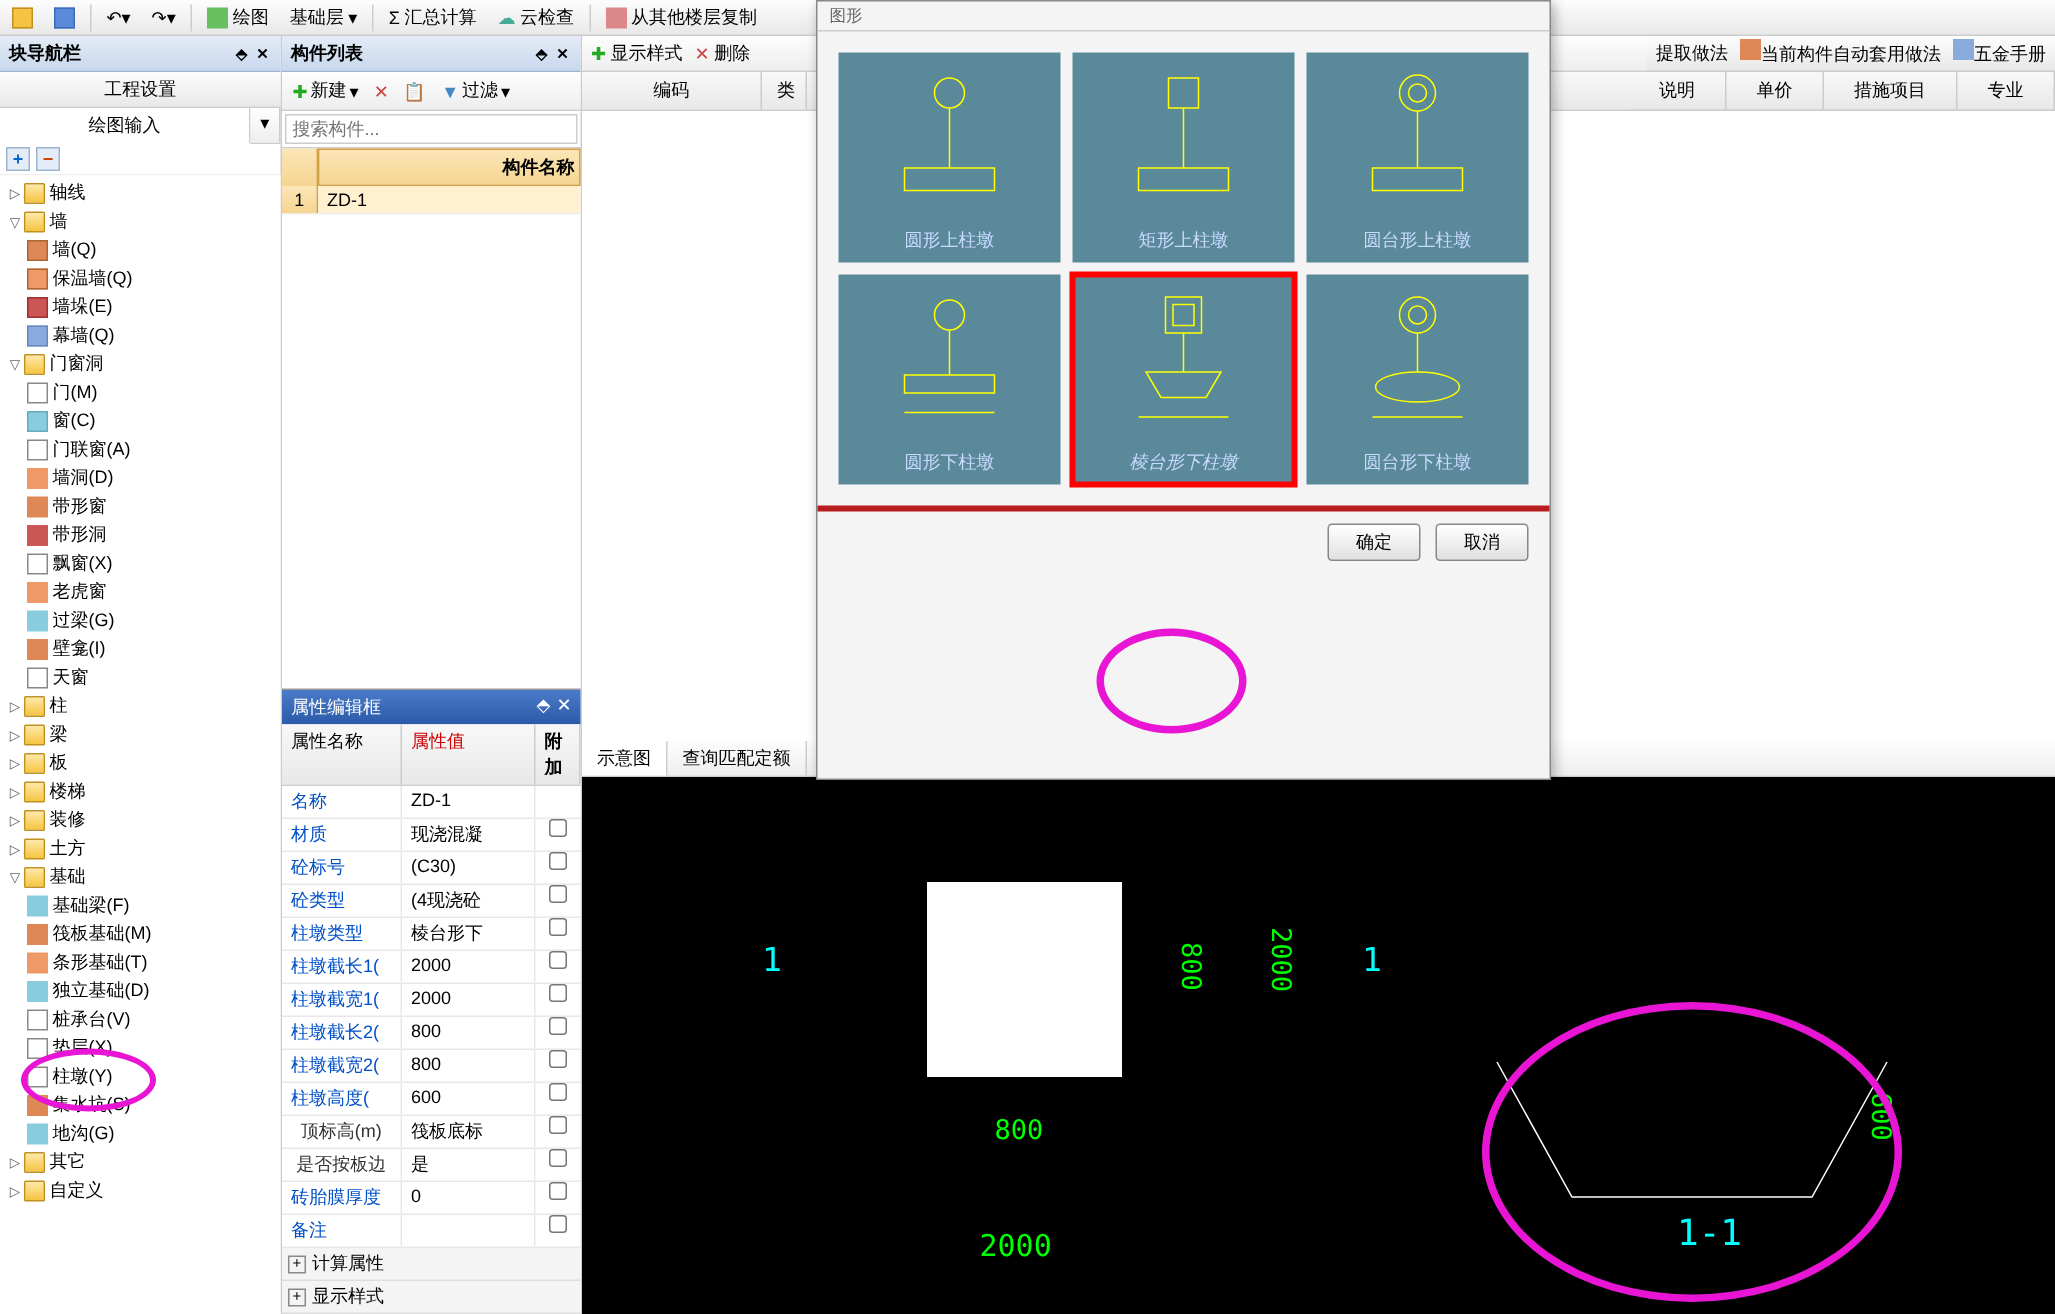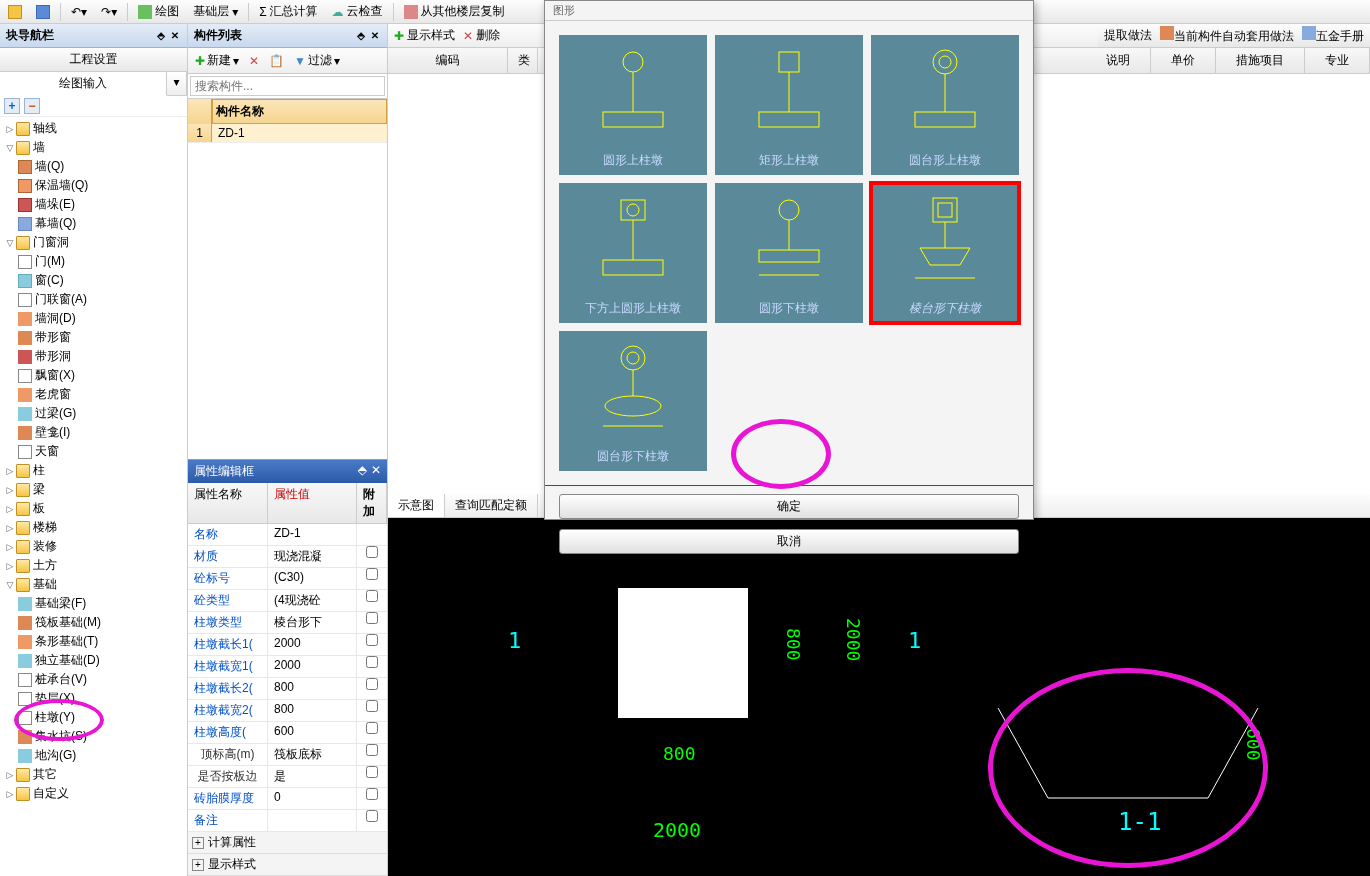--- a/index.html
+++ b/index.html
@@ -31,21 +31,21 @@
 .file-icon { background: #fff; border: 1px solid #888; }
 .indent-1 { padding-left: 18px; }
 
 .circle-highlight { position: absolute; border: 4px solid #e815d4; border-radius: 50%; pointer-events: none; z-index: 5; }
 
 .mid-panel { width: 200px; background: #fff; border-right: 1px solid #ccc; display: flex; flex-direction: column; }
 .list-toolbar { padding: 3px 4px; display: flex; align-items: center; gap: 4px; border-bottom: 1px solid #ccc; background: linear-gradient(#fdfdfd, #eee); }
 .list-toolbar .lbtn { display: flex; align-items: center; gap: 2px; cursor: pointer; padding: 1px 3px; }
 .search-box { padding: 2px; border-bottom: 1px solid #ccc; }
 .search-box input { width: 100%; border: 1px solid #ccc; padding: 2px 4px; color: #999; }
-.list-header { background: linear-gradient(#fce5b8, #f5d590); border: 1px solid #d4a040; padding: 3px; text-align: left; font-weight: bold; }
+.list-header { background: linear-gradient(#fce5b8, #f5d590); border: 1px solid #d4a040; padding: 3px; text-align: right; font-weight: bold; }
 .list-body { flex: 1; background: #fff; }
 .list-row { display: flex; border-bottom: 1px solid #eee; }
 .list-row .rownum { width: 24px; background: linear-gradient(#fce5b8, #f5d590); border-right: 1px solid #d4a040; text-align: center; padding: 2px; }
 .list-row .cell { flex: 1; padding: 2px 6px; background: #fff0d0; }
 
 .prop-panel { border-top: 1px solid #999; }
 .prop-header { background: linear-gradient(#4a7ac8, #2a5aa8); color: #fff; padding: 3px 6px; display: flex; justify-content: space-between; }
 .prop-header .controls span { cursor: pointer; margin-left: 4px; }
 .prop-table { background: #fff; }
 .prop-table-head { display: flex; background: linear-gradient(#f8f8f8, #e8e8e8); border-bottom: 1px solid #ccc; }
@@ -81,21 +81,21 @@
 .ext-headers { position: absolute; top: 48px; right: 0; display: flex; background: linear-gradient(#f8f8f8, #e8e8e8); border-bottom: 1px solid #ccc; z-index: 2; }
 .ext-headers div { padding: 4px 20px; border-right: 1px solid #ccc; }
 
 .dialog { position: absolute; left: 544px; top: 0; width: 490px; height: 520px; background: #f4f4f4; border: 1px solid #888; box-shadow: 2px 2px 8px rgba(0,0,0,0.3); z-index: 10; }
 .dialog-title { padding: 2px 8px; font-size: 11px; color: #666; border-bottom: 1px solid #ccc; }
 .shape-grid { display: grid; grid-template-columns: repeat(3, 1fr); gap: 8px; padding: 14px; }
 .shape-cell { background: #5a8a9a; height: 140px; display: flex; flex-direction: column; align-items: center; justify-content: flex-end; cursor: pointer; position: relative; padding-bottom: 6px; }
 .shape-cell.selected { outline: 4px solid #ff0000; outline-offset: -2px; font-style: italic; }
 .shape-label { color: #c8d8ff; font-size: 12px; margin-top: 4px; }
 .shape-svg { flex: 1; display: flex; align-items: center; justify-content: center; }
-.dialog-buttons { display: flex; justify-content: flex-end; gap: 10px; padding: 8px 14px; border-top: 1px solid #b91c1c; flex-direction: column; }
+.dialog-buttons { display: flex; justify-content: flex-end; gap: 10px; padding: 8px 14px; border-top: 4px solid #b91c1c; }
 .dialog-buttons button { padding: 3px 18px; background: linear-gradient(#fff, #e0e0e0); border: 1px solid #888; border-radius: 3px; cursor: pointer; }
 
 .big-circle { position: absolute; border: 5px solid #e815d4; border-radius: 50%; pointer-events: none; z-index: 20; }
 </style>
 </head>
 <body>
 
 <div class="toolbar">
   <span class="btn">
       <span class="icon-sq" style="background:#f5c442;border:1px solid #c09020"></span>
@@ -510,31 +510,20 @@
             <circle cx="45" cy="20" r="6" fill="none" stroke="#ff0"></circle>
             <line x1="45" y1="32" x2="45" y2="70" stroke="#ff0"></line>
             <rect x="15" y="70" width="60" height="15" fill="none" stroke="#ff0"></rect>
           </svg>
         </div>
         <div class="shape-label">圆台形上柱墩</div>
       </div>
       <div class="shape-cell">
         <div class="shape-svg">
           <svg width="90" height="100">
-            <rect x="33" y="10" width="24" height="20" fill="none" stroke="#ff0"></rect>
-            <circle cx="45" cy="20" r="6" fill="none" stroke="#ff0"></circle>
-            <line x1="45" y1="30" x2="45" y2="70" stroke="#ff0"></line>
-            <rect x="15" y="70" width="60" height="15" fill="none" stroke="#ff0"></rect>
-          </svg>
-        </div>
-        <div class="shape-label">下方上圆形上柱墩</div>
-      </div>
-      <div class="shape-cell">
-        <div class="shape-svg">
-          <svg width="90" height="100">
             <circle cx="45" cy="20" r="10" fill="none" stroke="#ff0"></circle>
             <line x1="45" y1="30" x2="45" y2="60" stroke="#ff0"></line>
             <rect x="15" y="60" width="60" height="12" fill="none" stroke="#ff0"></rect>
             <line x1="15" y1="85" x2="75" y2="85" stroke="#ff0"></line>
           </svg>
         </div>
         <div class="shape-label">圆形下柱墩</div>
       </div>
       <div class="shape-cell selected">
         <div class="shape-svg">

